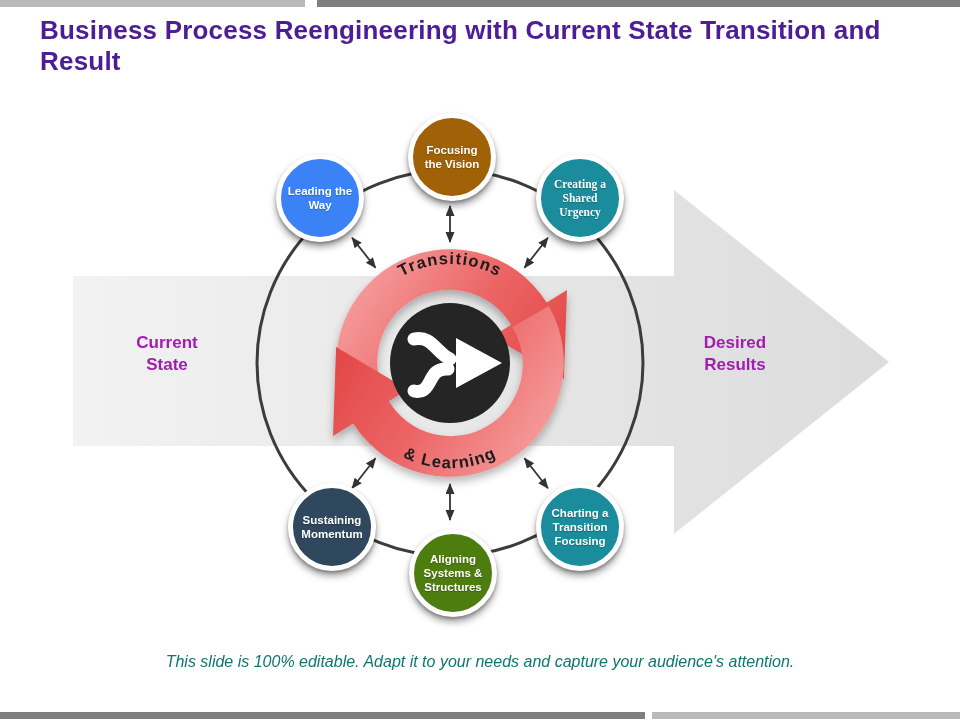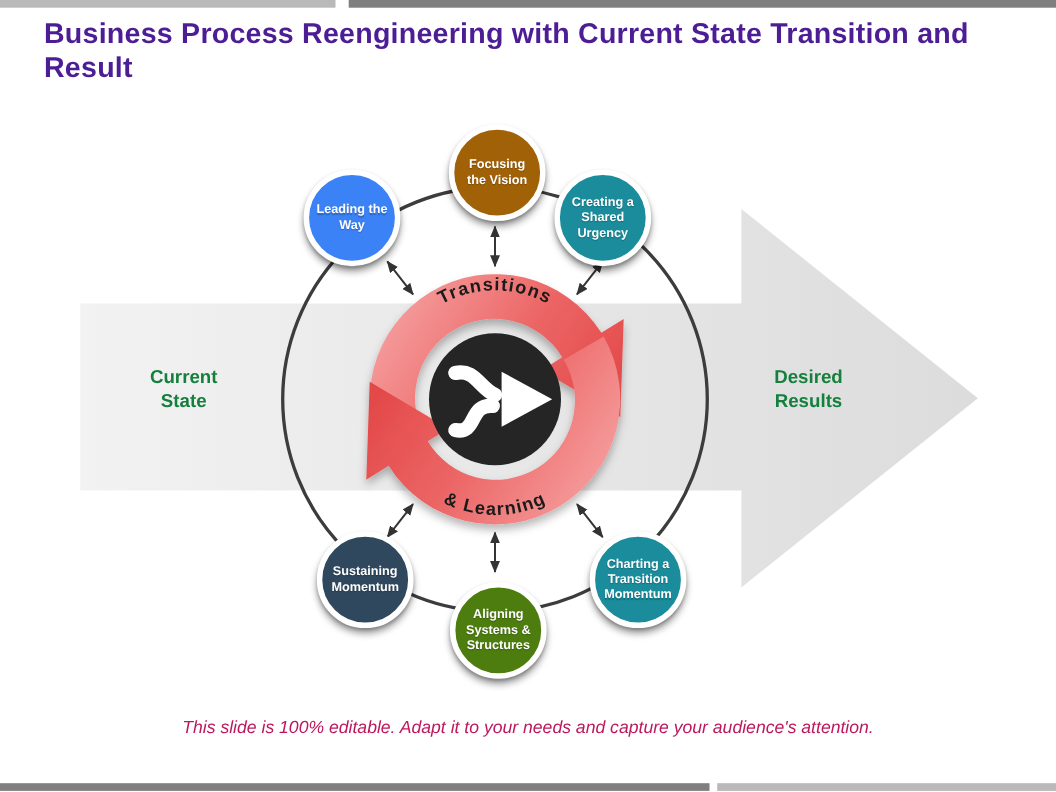--- a/index.html
+++ b/index.html
@@ -9,38 +9,38 @@
   .topbar,.botbar{position:absolute;height:7px;}
   .topbar-left{left:0;top:0;width:305px;background:#b9b9b9;}
   .topbar-right{left:317px;top:0;width:643px;background:#7f7f7f;}
   .botbar-left{left:0;top:712px;width:645px;background:#7f7f7f;}
   .botbar-right{left:652px;top:712px;width:308px;background:#b9b9b9;}
 
   .title{position:absolute;left:40px;top:15px;width:882px;
          font-size:26px;font-weight:bold;color:#4c1d95;letter-spacing:0.2px;}
 
   .footer{position:absolute;left:0;top:653px;width:960px;text-align:center;
-          font-size:16px;font-style:italic;color:#be185d;}
+          font-size:16px;font-style:italic;color:#0f766e;}
 
   svg.diagram{position:absolute;left:0;top:0;}
 
-  .side-label{position:absolute;font-size:17px;font-weight:bold;color:#15803d;
+  .side-label{position:absolute;font-size:17px;font-weight:bold;color:#a21caf;
               text-align:center;line-height:22px;white-space:pre-line;width:140px;}
   .label-current{left:97px;top:332px;}
   .label-desired{left:665px;top:332px;}
 
   .node{position:absolute;width:78px;height:78px;border-radius:50%;
         border:5px solid #ffffff;display:flex;align-items:center;justify-content:center;
         box-shadow:0 5px 7px rgba(0,0,0,0.38), 0 2px 3px rgba(0,0,0,0.22);}
   .node-label{color:#ffffff;font-size:11.5px;font-weight:bold;text-align:center;
               line-height:1.22;white-space:pre-line;text-shadow:0 1px 1px rgba(0,0,0,0.25);}
 
   .n-focusing{left:408px;top:113px;}
   .n-leading{left:276px;top:154px;}
-  .n-creating{left:504px;top:154px;}
+  .n-creating{left:536px;top:154px;font-family:Liberation Serif, serif;}
   .n-sustaining{left:288px;top:483px;}
   .n-charting{left:536px;top:483px;}
   .n-aligning{left:409px;top:529px;}
 
   .arc-text{font-size:16.5px;font-weight:bold;fill:#1b1b1b;letter-spacing:1.2px;}
 </style>
 </head>
 <body>
 
 <div class="topbar topbar-left"></div>
@@ -127,21 +127,21 @@
 Shared
 Urgency</span>
 </div>
 <div class="node n-sustaining" style="background-color: rgb(47, 72, 94);">
   <span class="node-label">Sustaining
 Momentum</span>
 </div>
 <div class="node n-charting" style="background-color: rgb(26, 140, 155);">
   <span class="node-label">Charting a
 Transition
-Momentum</span>
+Focusing</span>
 </div>
 <div class="node n-aligning" style="background-color: #4d7c0f;">
   <span class="node-label">Aligning
 Systems &amp;
 Structures</span>
 </div>
 
 <div class="footer">This slide is 100% editable. Adapt it to your needs and capture your audience's attention.</div>
 
 </body></html>

